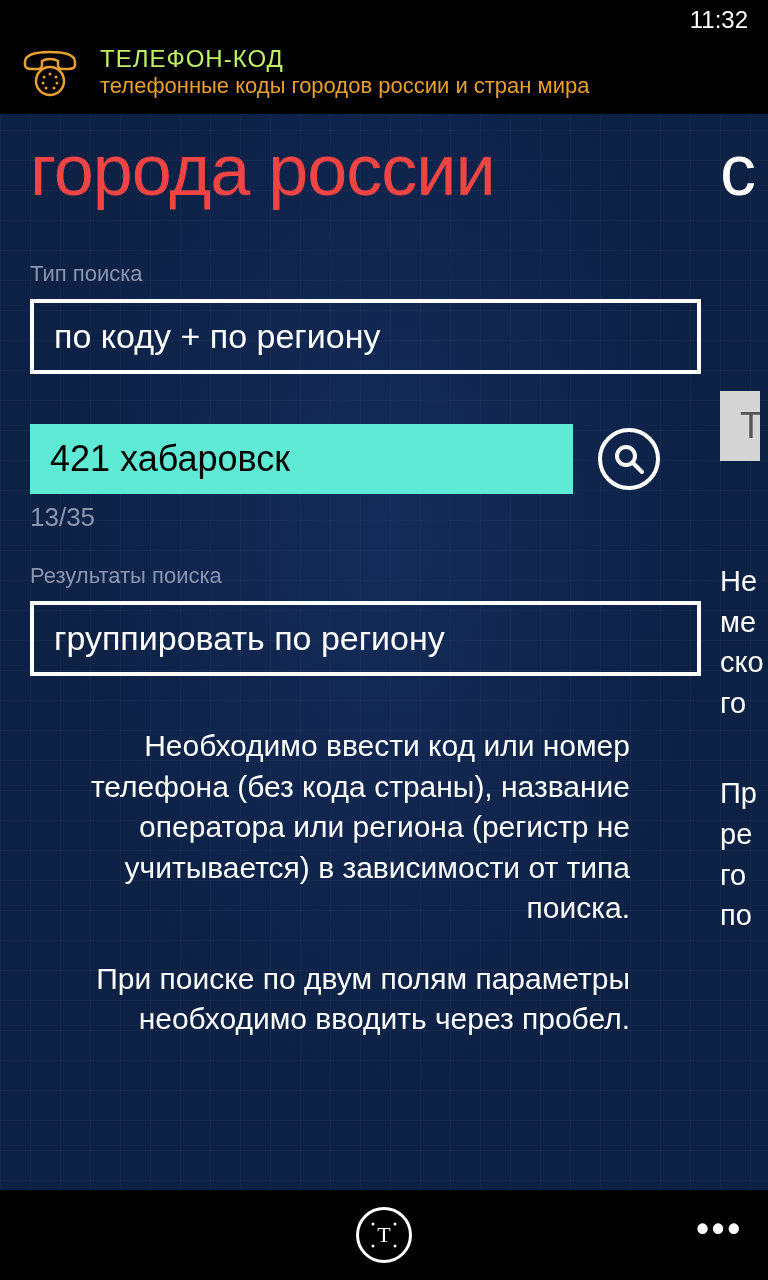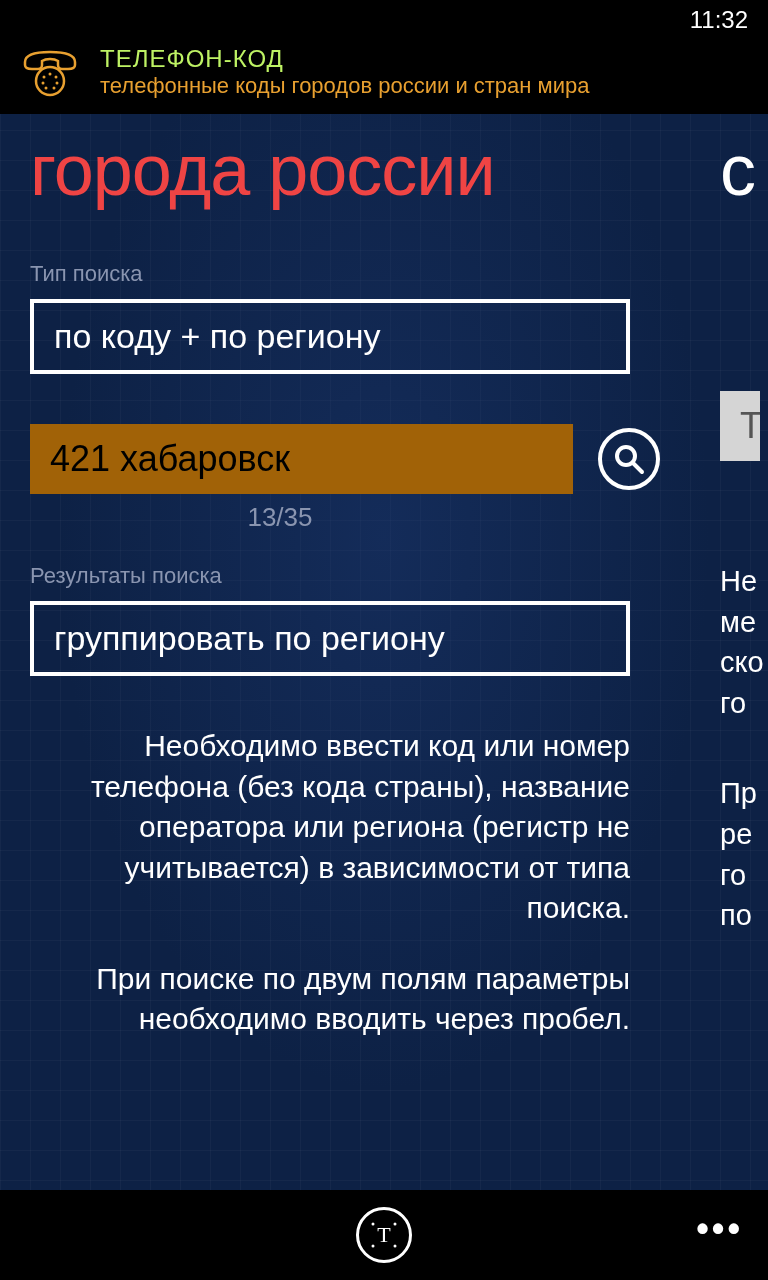--- a/index.html
+++ b/index.html
@@ -119,51 +119,51 @@
       font-weight: 300;
       margin-bottom: 12px;
     }
     .select-box {
       border: 4px solid #ffffff;
       padding: 14px 20px;
       font-size: 34px;
       font-weight: 300;
       color: #ffffff;
       margin-bottom: 50px;
-      width: 600px;
+      width: 671px;
     }
     .search-row {
       display: flex;
       align-items: center;
       gap: 25px;
       margin-bottom: 8px;
     }
     .text-input {
-      background: #a16207;
+      background: #5eead4;
       color: #000000;
       font-size: 36px;
       font-weight: 300;
       padding: 14px 20px;
       border: none;
       width: 564px;
       font-family: inherit;
     }
     .search-button {
       width: 62px;
       height: 62px;
       border: 4px solid #ffffff;
       border-radius: 50%;
       display: flex;
       align-items: center;
       justify-content: center;
       flex-shrink: 0;
     }
     .counter-row {
       width: 500px;
-      text-align: center;
+      text-align: left;
       color: #8a95b0;
       font-size: 26px;
       margin-bottom: 30px;
     }
     .help-text {
       font-size: 30px;
       font-weight: 300;
       line-height: 1.35;
       color: #ffffff;
       margin-bottom: 30px;

